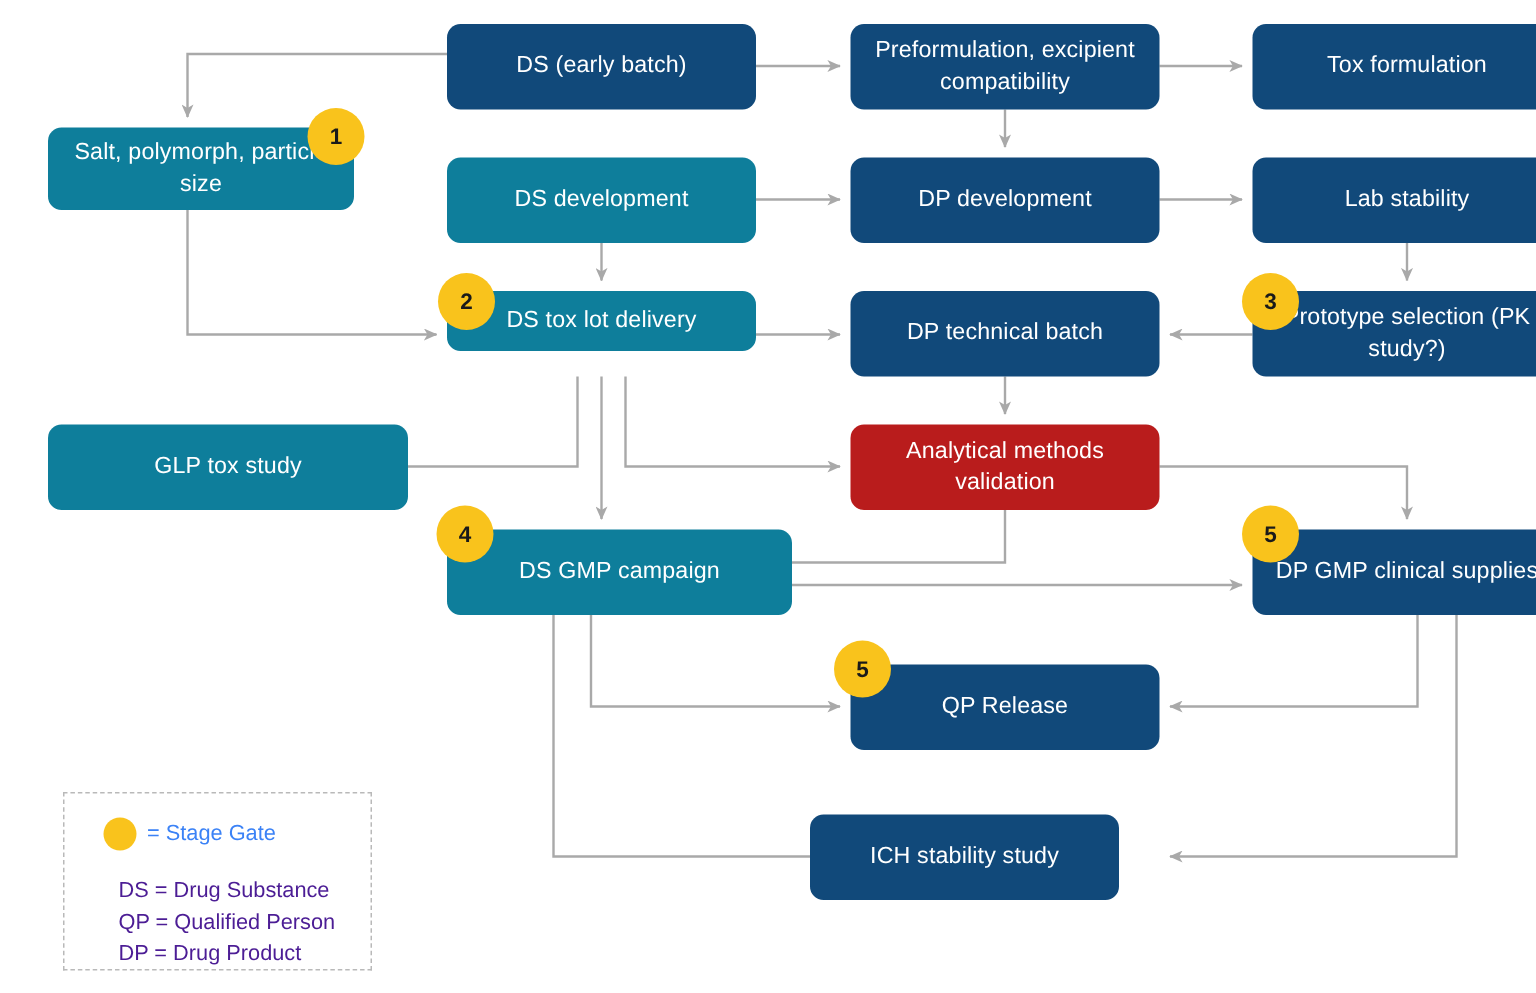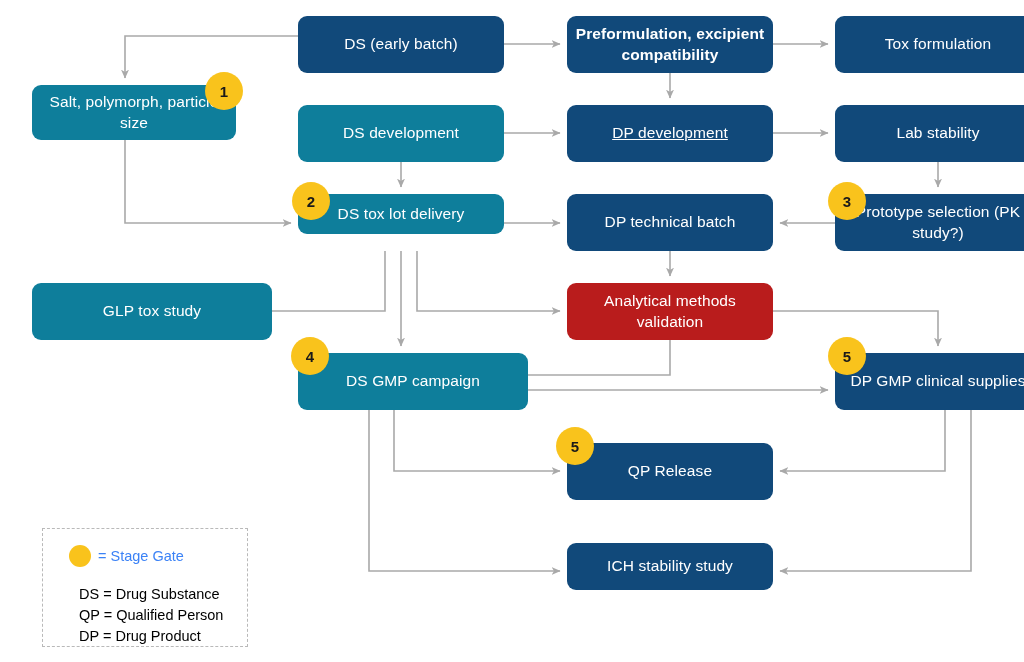--- a/index.html
+++ b/index.html
@@ -89,21 +89,21 @@
   .legend-gate-text {
     font-size: 14.5px;
     color: #3b82f6;
     white-space: nowrap;
   }
   .legend-abbrevs {
     position: absolute;
     left: 36px;
     top: 55px;
     font-size: 14.5px;
-    color: #000000;
+    color: #4c1d95;
     line-height: 1.45;
   }
   .legend-abbrevs div { white-space: nowrap; }
 </style>
 </head>
 <body>
 
 <div id="canvas">
 
   <svg id="wires" viewBox="0 0 1024 662" width="1024" height="662">
@@ -157,33 +157,33 @@
       <path d="M921,410 L921,471 L756,471"></path>
 
       <path d="M947,410 L947,571 L756,571"></path>
     </g>
   </svg>
 
   <div id="nodes">
       <div class="node navy" style="left: 274px; top: 16px; width: 206px; height: 57px;">
         <span>DS (early batch)</span>
       </div>
-      <div class="node navy" style="left: 543px; top: 16px; width: 206px; height: 57px; font-weight: bold;">
+      <div class="node navy" style="left: 543px; top: 16px; width: 206px; height: 57px;">
         <span>Preformulation, excipient compatibility</span>
       </div>
       <div class="node navy" style="left: 811px; top: 16px; width: 206px; height: 57px;">
         <span>Tox formulation</span>
       </div>
       <div class="node teal" style="left: 8px; top: 85px; width: 204px; height: 55px;">
         <span>Salt, polymorph, particle size</span>
       </div>
       <div class="node teal" style="left: 274px; top: 105px; width: 206px; height: 57px;">
         <span>DS development</span>
       </div>
-      <div class="node navy" style="left: 543px; top: 105px; width: 206px; height: 57px; text-decoration: underline;">
+      <div class="node navy" style="left: 543px; top: 105px; width: 206px; height: 57px;">
         <span>DP development</span>
       </div>
       <div class="node navy" style="left: 811px; top: 105px; width: 206px; height: 57px;">
         <span>Lab stability</span>
       </div>
       <div class="node teal" style="left: 274px; top: 194px; width: 206px; height: 40px;">
         <span>DS tox lot delivery</span>
       </div>
       <div class="node navy" style="left: 543px; top: 194px; width: 206px; height: 57px;">
         <span>DP technical batch</span>
@@ -199,21 +199,21 @@
       </div>
       <div class="node teal" style="left: 274px; top: 353px; width: 230px; height: 57px;">
         <span>DS GMP campaign</span>
       </div>
       <div class="node navy" style="left: 811px; top: 353px; width: 206px; height: 57px;">
         <span>DP GMP clinical supplies</span>
       </div>
       <div class="node navy" style="left: 543px; top: 443px; width: 206px; height: 57px;">
         <span>QP Release</span>
       </div>
-      <div class="node navy" style="left: 543px; top: 543px; width: 206px; height: 47px;">
+      <div class="node navy" style="left: 516px; top: 543px; width: 206px; height: 57px;">
         <span>ICH stability study</span>
       </div>
     </div>
 
   <div id="gates">
       <div class="gate" style="left: 181px; top: 72px;">
         <span>1</span>
       </div>
       <div class="gate" style="left: 268px; top: 182px;">
         <span>2</span>

